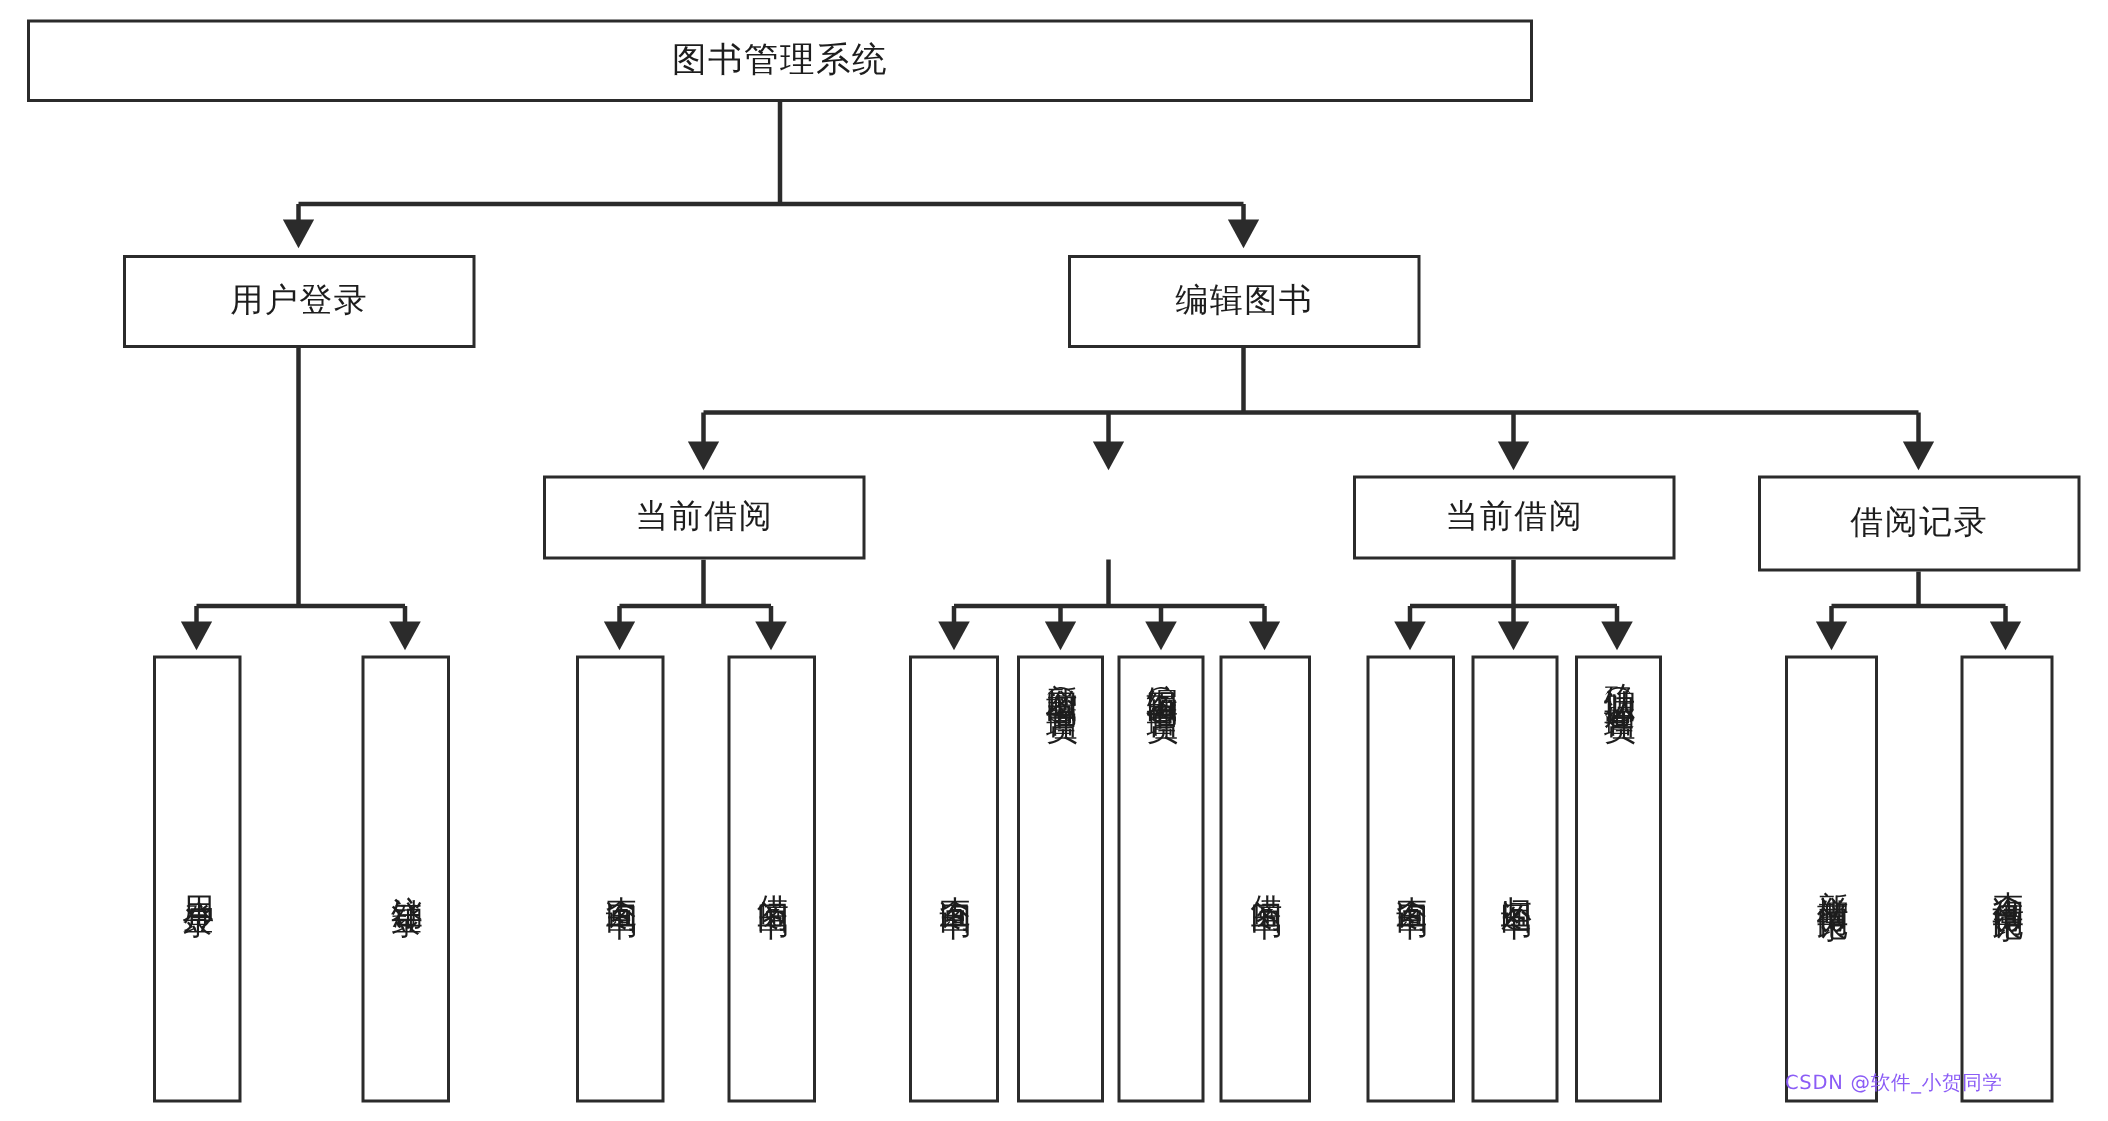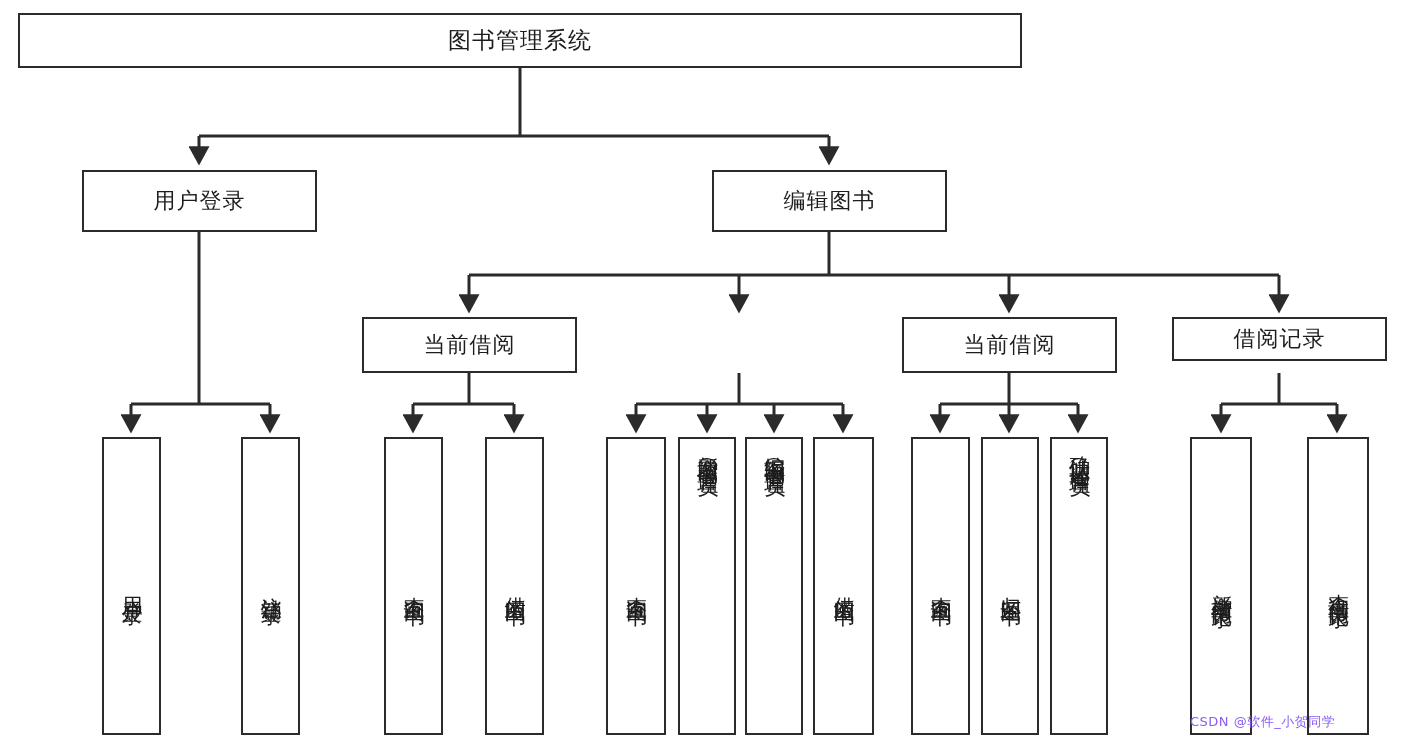--- a/index.html
+++ b/index.html
@@ -135,21 +135,21 @@
   <div class="node h" style="left:712px;top:170px;width:235px;height:62px;">
     <span class="hlabel">编辑图书</span>
   </div>
 
   <div class="node h" style="left:362px;top:317px;width:215px;height:56px;">
     <span class="hlabel">当前借阅</span>
   </div>
   <div class="node h" style="left:902px;top:317px;width:215px;height:56px;">
     <span class="hlabel">当前借阅</span>
   </div>
-  <div class="node h" style="left:1172px;top:317px;width:215px;height:44px;">
+  <div class="node h" style="left:1172px;top:317px;width:215px;height:64px;">
     <span class="hlabel">借阅记录</span>
   </div>
 
   <div class="node v" style="left:102px;top:437px;width:59px;height:298px;">
     <span class="vlabel">用户登录</span>
   </div>
   <div class="node v" style="left:241px;top:437px;width:59px;height:298px;">
     <span class="vlabel">注销登录</span>
   </div>
 

